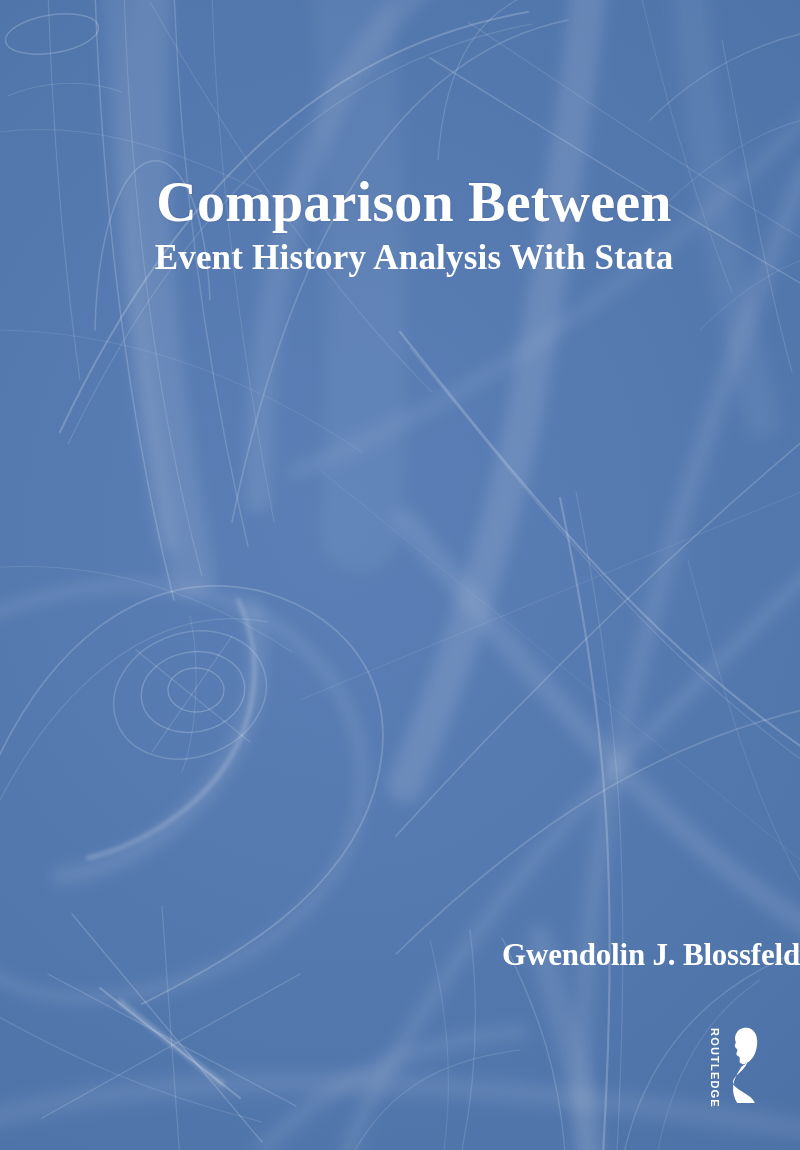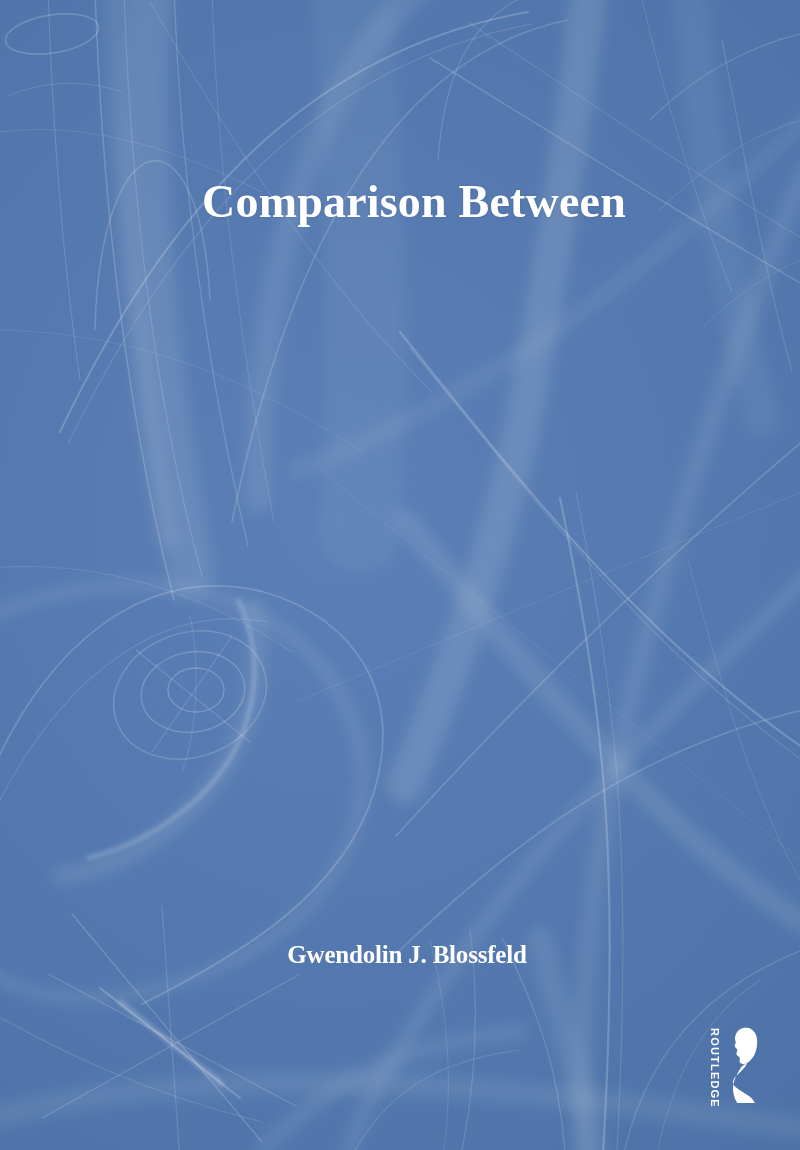--- a/index.html
+++ b/index.html
@@ -3,26 +3,26 @@
 <meta charset="utf-8">
 <style>
   html,body{margin:0;padding:0;background:#222;}
   .cover{
     position:relative;width:800px;height:1150px;overflow:hidden;
     background:radial-gradient(120% 95% at 42% 45%, #5b7fb6 0%, #5176ac 55%, #486ca1 100%);
     font-family:"Liberation Serif", serif;color:#ffffff;
   }
   .art{position:absolute;inset:0;width:100%;height:100%;display:block;}
   .titleblock{position:absolute;top:176px;left:28px;right:0;text-align:center;}
-  .title{margin:0;font-size:46px;line-height:52px;font-weight:700;letter-spacing:.2px;
+  .title{margin:0;font-size:56px;line-height:52px;font-weight:700;letter-spacing:.2px;
          text-shadow:0 0 2px rgba(40,60,100,.25);}
   .title span{display:block;}
   .subtitle{margin:10px 0 0;font-size:35px;line-height:40px;font-weight:700;letter-spacing:.2px;}
-  .author{position:absolute;top:936px;left:14px;right:0;text-align:center;
-          font-size:25px;line-height:38px;font-weight:700;letter-spacing:-.2px;}
+  .author{position:absolute;top:936px;left:14px;right:0;text-align:right;
+          font-size:31px;line-height:38px;font-weight:700;letter-spacing:-.2px;}
   .publisher{position:absolute;right:42px;bottom:47px;height:76px;
              display:flex;align-items:flex-start;gap:6px;}
   .pubname{writing-mode:vertical-rl;font-family:"Liberation Sans",sans-serif;
            font-weight:700;font-size:11px;line-height:1;letter-spacing:1.2px;color:#fff;
            margin-top:1px;}
   .rmark{width:32px;height:76px;display:block;}
   .vignette{position:absolute;inset:0;pointer-events:none;
             background:radial-gradient(115% 115% at 45% 45%, rgba(0,0,0,0) 62%, rgba(22,42,80,.16) 100%);}
 </style>
 </head>
@@ -121,20 +121,21 @@
       <path d="M100,988 L240,1098" stroke-width="2" opacity=".20"></path>
     </g>
   </svg>
 
   <div class="vignette"></div>
 
   <div class="titleblock">
     <h1 class="title">
       <span>Comparison Between</span>
     </h1>
+    <h2 class="subtitle">Event History Analysis With Stata</h2>
   </div>
 
   <div class="author">Gwendolin J. Blossfeld</div>
 
   <div class="publisher">
     <span class="pubname">ROUTLEDGE</span>
     <svg class="rmark" viewBox="0 0 40 95" aria-hidden="true">
       <g fill="#ffffff">
 
         <path d="M12,10 C14,3 21,0 27,1 C34,2 39,9 39,18

